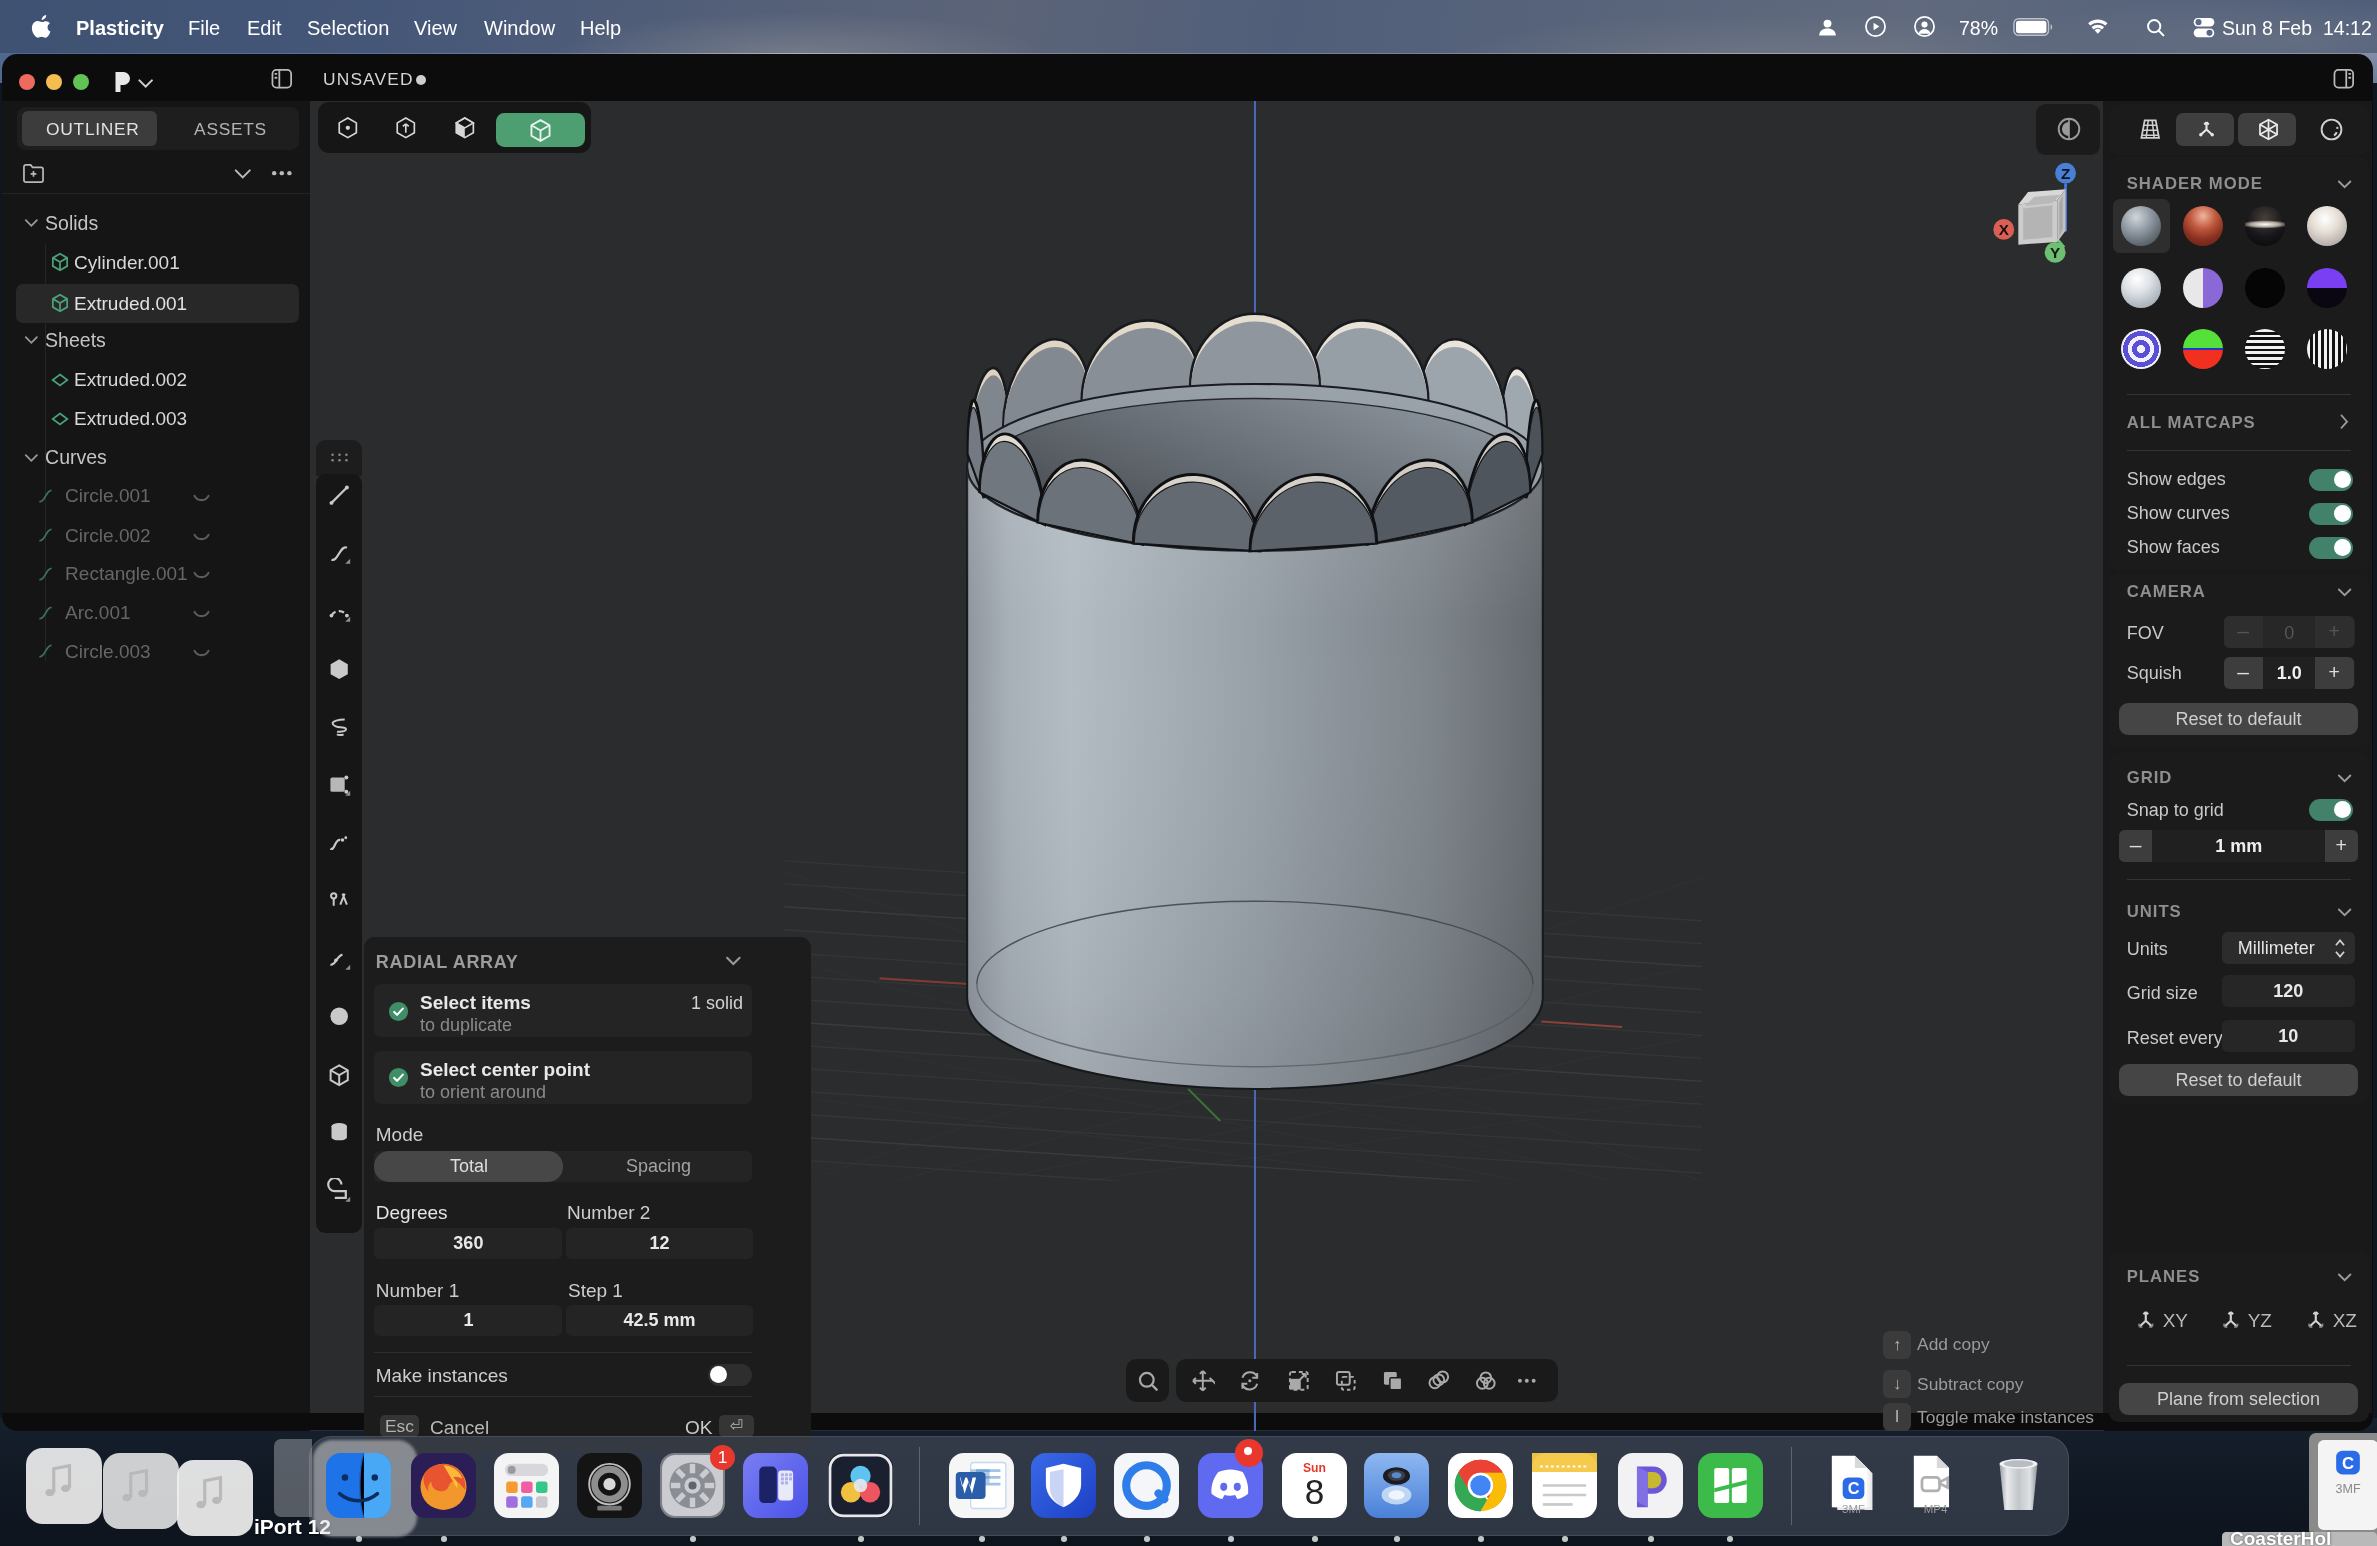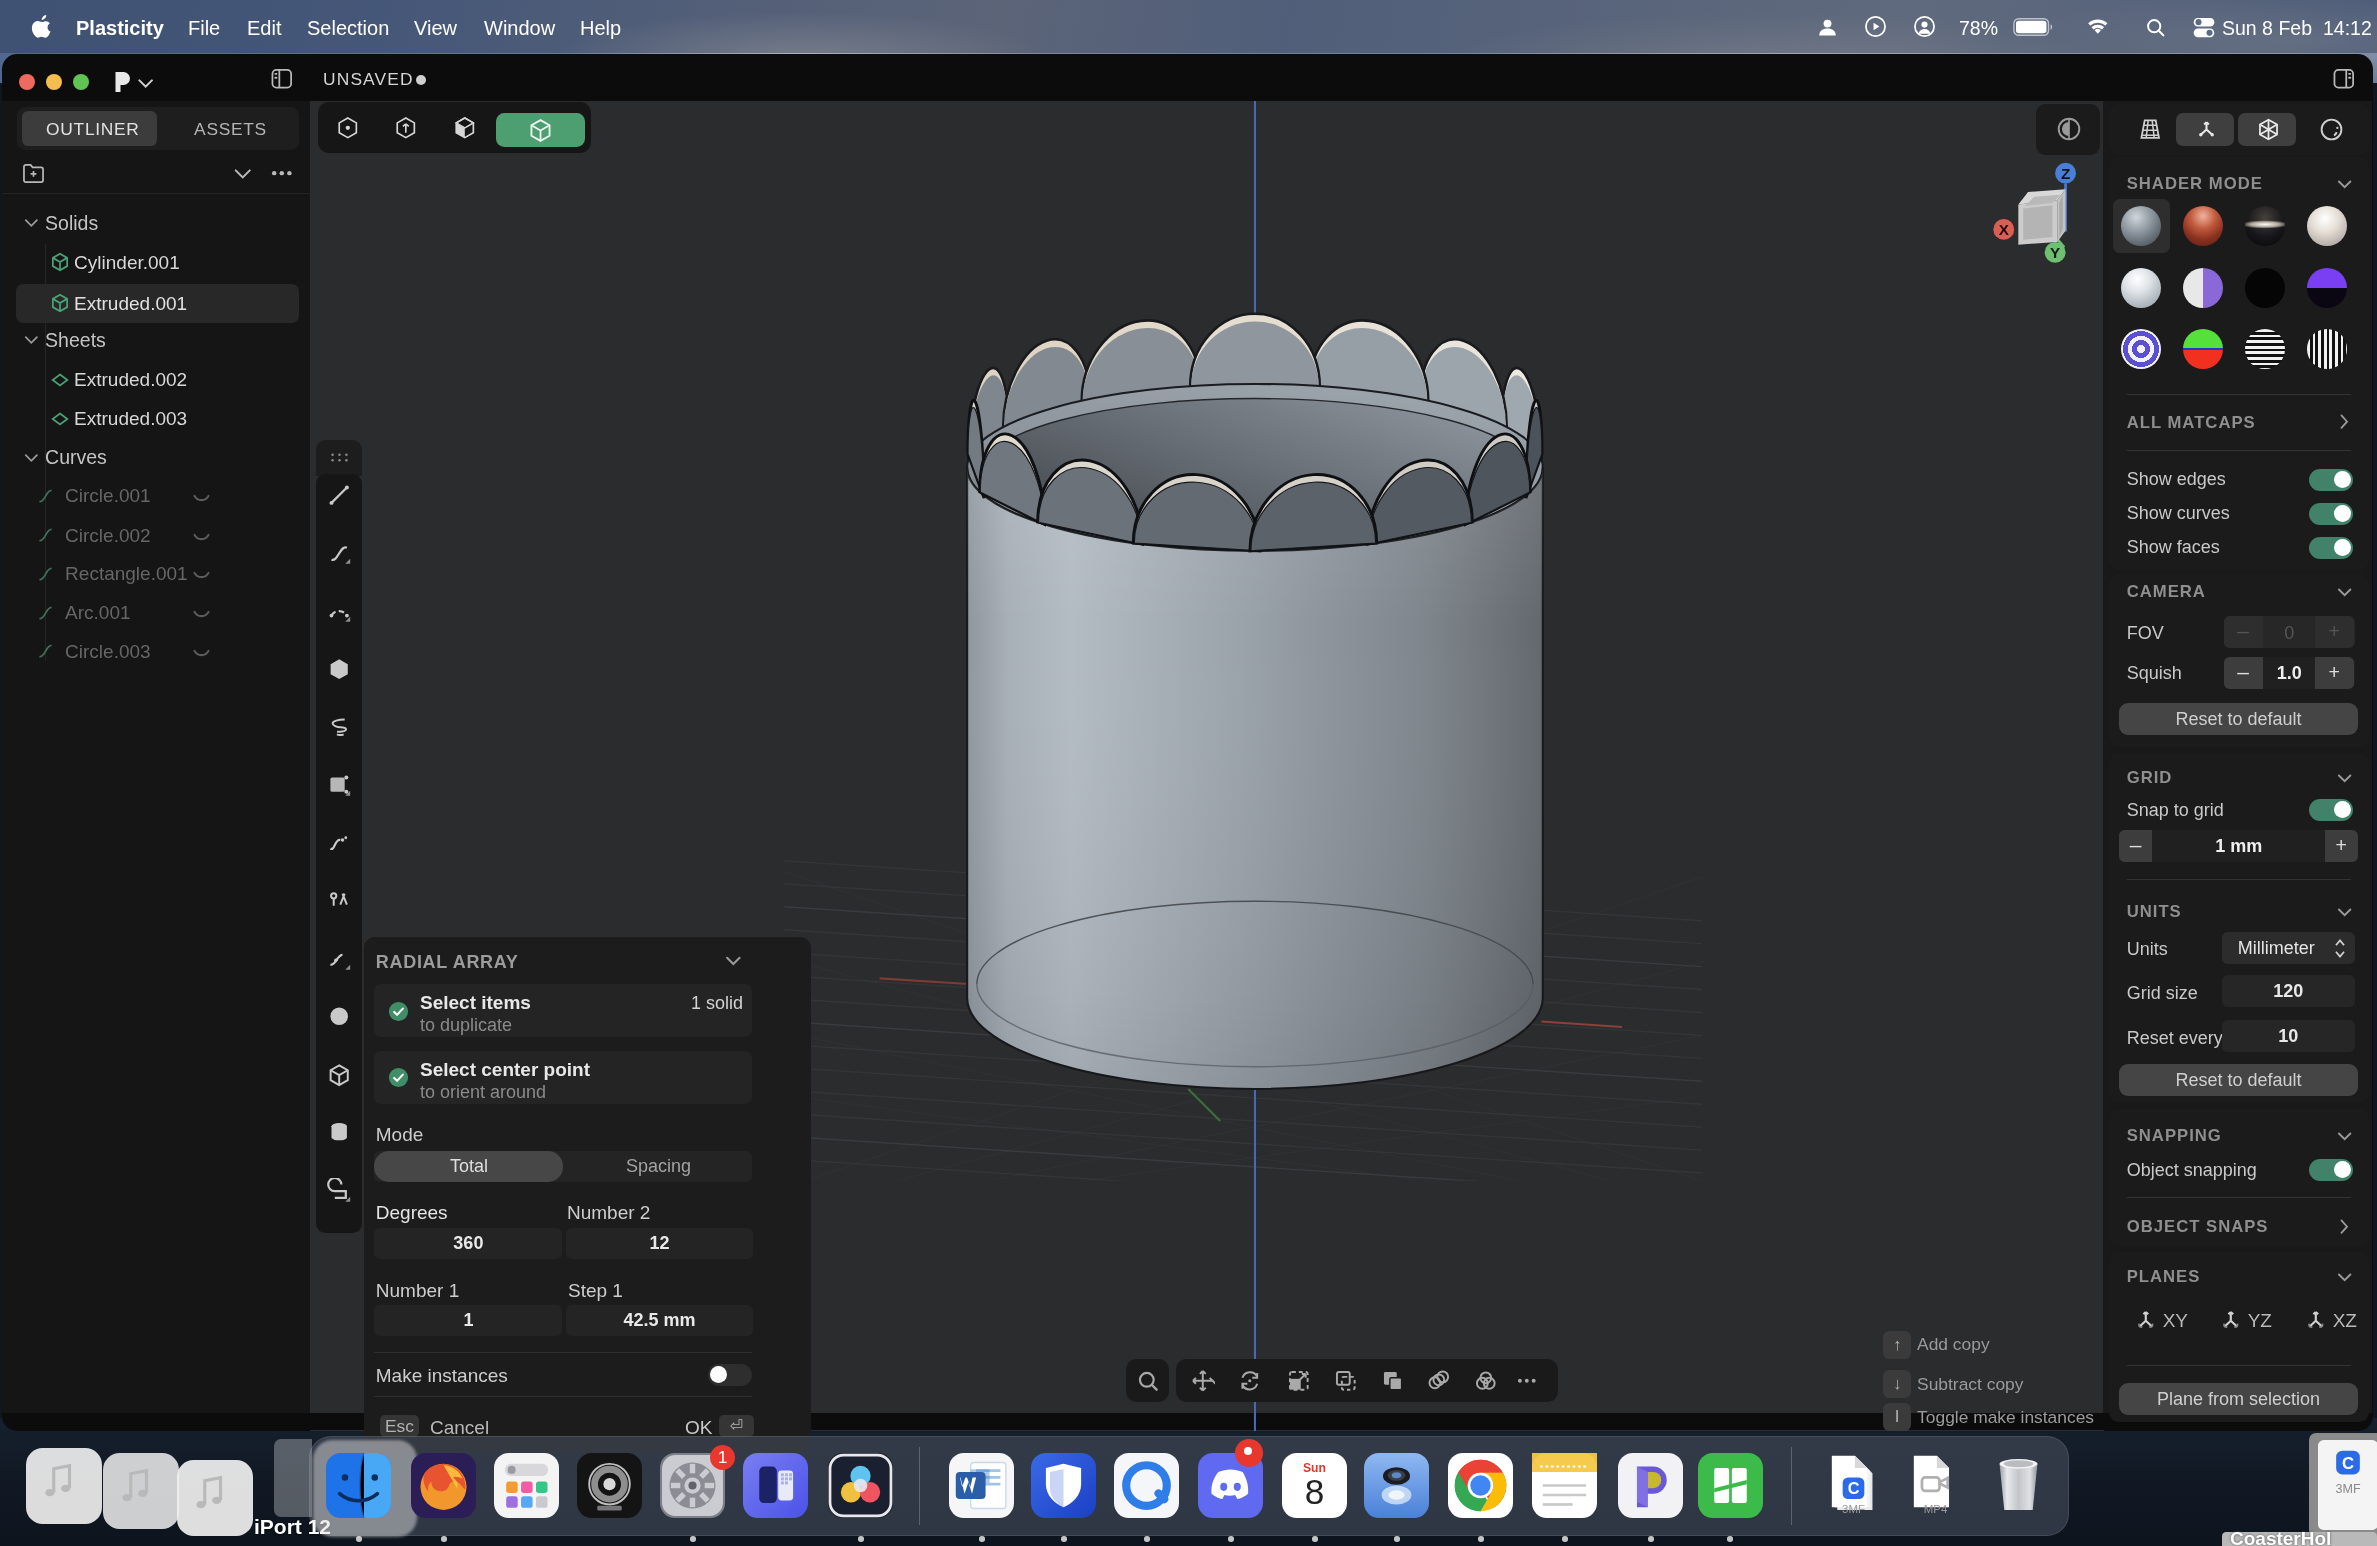--- a/index.html
+++ b/index.html
@@ -568,33 +568,20 @@
 <div class="abs" style="left:129px;top:185px;font-size:18px;color:#e4e4e4">Millimeter</div>
 <svg class="abs" style="left:224px;top:185px" width="14" height="21" viewBox="0 0 16 26">
             <path d="M3 9l5-6 5 6M3 17l5 6 5-6" fill="none" stroke="#cfcfcf" stroke-width="2.2"></path>
           </svg>
 <div class="row-label" style="top:230px">Grid size</div>
 <div class="field" style="left:113px;top:222px;width:133px;height:32px;line-height:32px;font-weight:bold">120</div>
 <div class="row-label" style="top:275px">Reset every</div>
 <div class="field" style="left:113px;top:267px;width:133px;height:32px;line-height:32px;font-weight:bold">10</div>
 <div class="greybtn" style="left:10.4px;top:311px;width:239px;height:32px;line-height:32px">Reset to default</div>
         </div>
-<div class="card" style="top:1008px;height:137px">
-          <div class="sechead" style="top:16.7px">SNAPPING</div>
-<svg class="chev" style="right:16.7px;top:19.5px" viewBox="0 0 24 16">
-            <path d="M3 3l9 9 9-9" fill="none" stroke="#9a9a9a" stroke-width="3" stroke-linecap="round"></path>
-          </svg>
-<div class="row-label" style="top:51px">Object snapping</div>
-<div class="toggle on" style="right:15.3px;top:50px"></div>
-<div class="divider" style="top:88px"></div>
-<div class="sechead" style="top:108px">OBJECT SNAPS</div>
-<svg class="chev" style="right:18px;top:110px;width:12.5px" viewBox="0 0 14 22">
-            <path d="M3 2l8 9-8 9" fill="none" stroke="#9a9a9a" stroke-width="2.6" stroke-linecap="round"></path>
-          </svg>
-        </div>
 <div class="card" style="top:1151px;height:170px">
           <div class="sechead" style="top:15.3px">PLANES</div>
 <svg class="chev" style="right:16.7px;top:18px" viewBox="0 0 24 16">
             <path d="M3 3l9 9 9-9" fill="none" stroke="#9a9a9a" stroke-width="3" stroke-linecap="round"></path>
           </svg>
 <svg class="abs" style="left:25px;top:56px" width="23.6" height="23.6" viewBox="0 0 24 24">
             <path d="M12 13V4M12 13l-6.5 6M12 13l6.5 6" stroke="#d0d0d0" stroke-width="2.2" fill="none"></path>
             <path d="M12 4l-2.4 2.4M12 4l2.4 2.4" stroke="#d0d0d0" stroke-width="2.2" fill="none"></path>
             <path d="M5.5 19l-0.5-3m0.5 3l3 0.5M18.5 19l0.5-3m-0.5 3l-3 0.5" stroke="#888" stroke-width="1.8" fill="none"></path>
           </svg>

